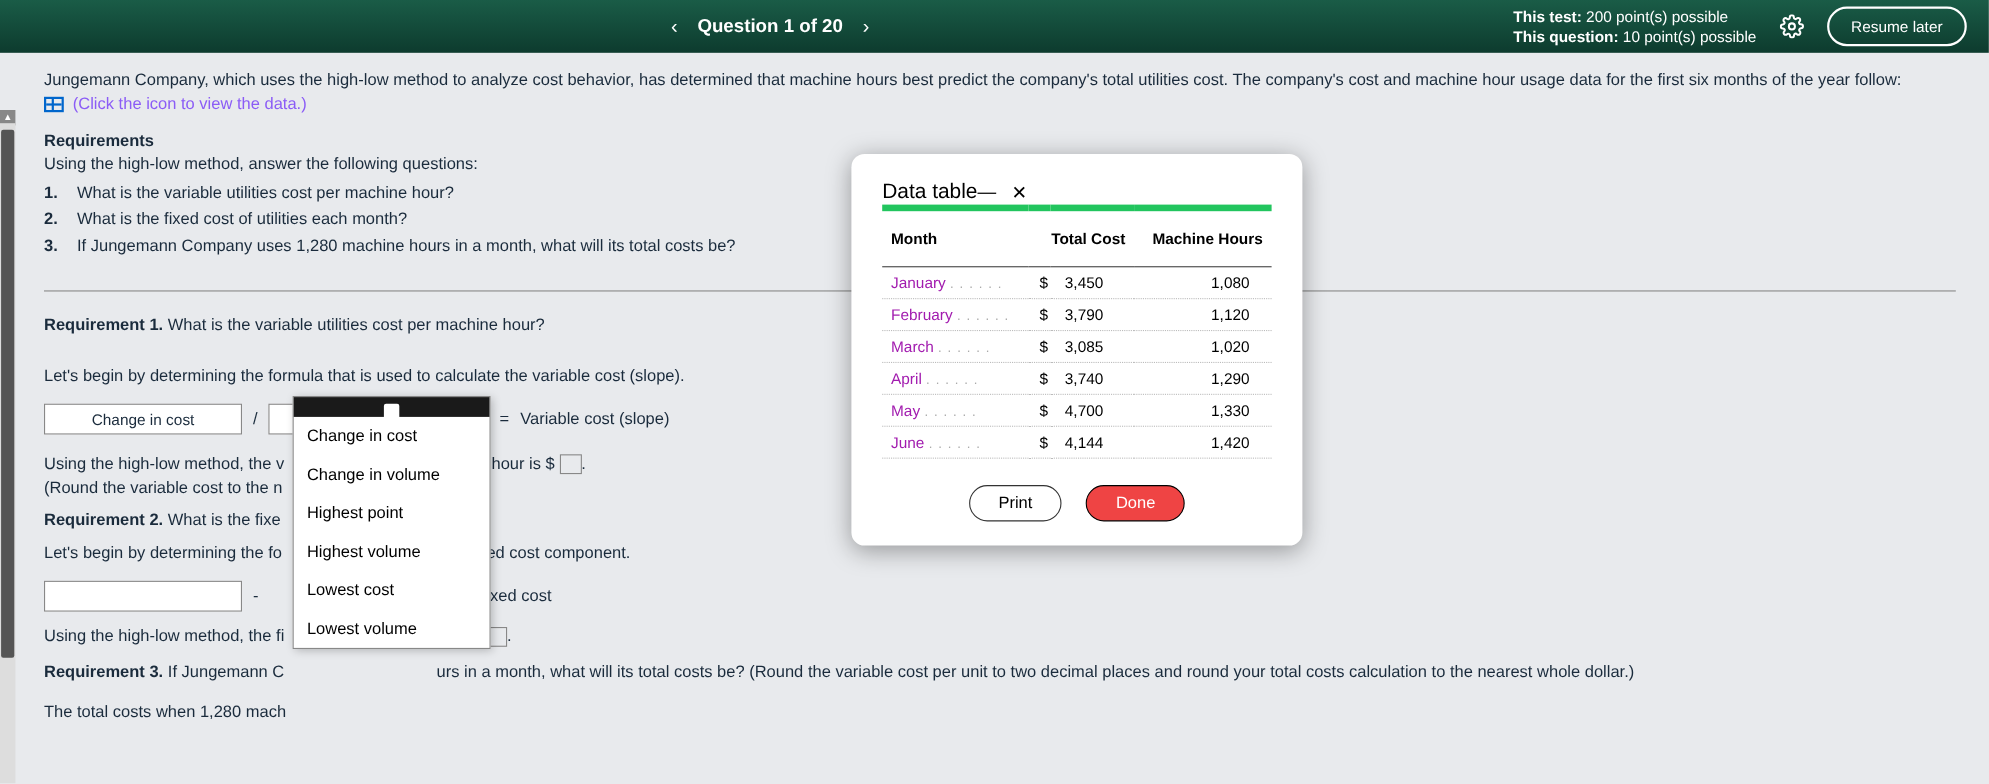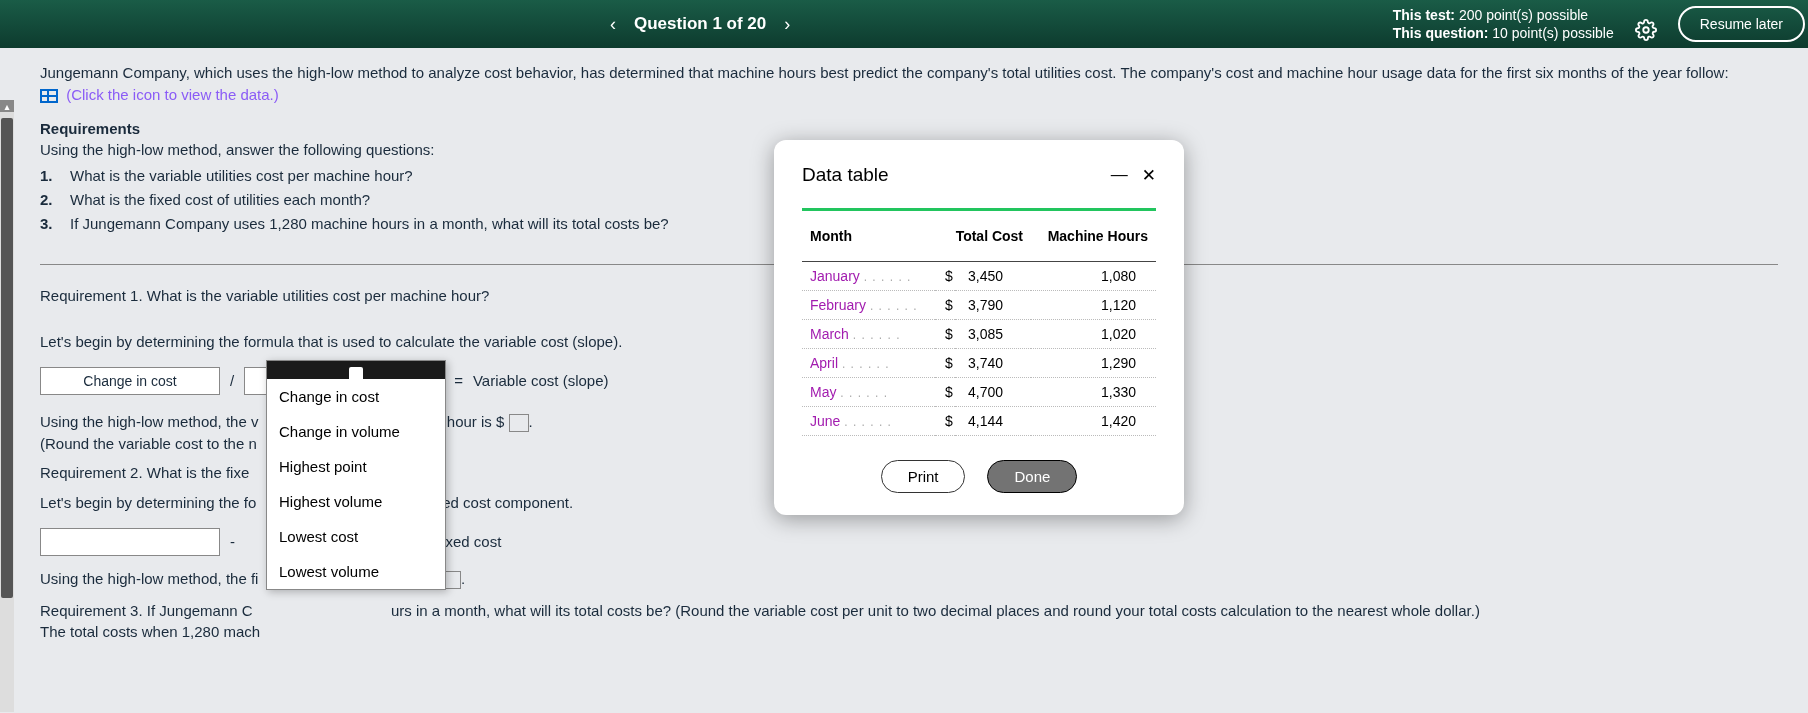--- a/index.html
+++ b/index.html
@@ -1,68 +1,68 @@
 <!DOCTYPE html>
 <html><head>
 <meta charset="utf-8">
 <style>
 *{box-sizing:border-box;margin:0;padding:0;font-family:Arial,Helvetica,sans-serif}
 body{background:#e8eaed;width:1808px;height:713px;overflow:hidden;position:relative}
 .header{background:#0d3b2e;background:linear-gradient(180deg,#1a5c47 0%,#0d3b2e 100%);height:48px;display:flex;align-items:center;color:#fff;padding:0 10px;position:relative}
 .nav-btn{background:none;border:none;color:#fff;font-size:18px;cursor:pointer;padding:4px 10px}
 .question-label{font-size:17px;font-weight:bold;margin:0 8px}
 .header-center{position:absolute;left:600px;display:flex;align-items:center}
-.header-right-block{position:absolute;right:3px;display:flex;align-items:flex-end;gap:20px}
+.header-right-block{position:absolute;right:20px;display:flex;align-items:center;gap:20px}
 .points-block{font-size:14px;line-height:1.3}
 .points-block b{font-weight:bold}
 .gear{width:24px;height:24px;display:flex;align-items:center;justify-content:center;font-size:20px}
 .resume-btn{border:2px solid #fff;border-radius:22px;padding:8px 20px;background:transparent;color:#fff;font-size:14px;cursor:pointer}
 .content{padding:14px 30px 10px 40px;color:#1a2b3c;font-size:15px;line-height:1.45;position:relative}
 .intro a{color:#8b5cf6;text-decoration:none}
 .table-icon{display:inline-block;width:18px;height:14px;border:2px solid #0066cc;position:relative;vertical-align:middle;margin-right:4px}
 .table-icon::before,.table-icon::after{content:'';position:absolute;background:#0066cc}
 .table-icon::before{left:5px;top:0;width:2px;height:100%}
 .table-icon::after{top:4px;left:0;height:2px;width:100%}
 .req-head{font-weight:bold;margin-top:12px}
 ol.reqs{list-style:none;padding-left:0;margin-top:4px}
 ol.reqs li{margin:2px 0;display:flex}
 ol.reqs li .num{width:30px;font-weight:bold}
 hr.div{border:none;border-top:1px solid #888;margin:30px 0 20px 0}
 .scrollbar{position:absolute;left:0;top:112px;width:14px;height:600px;background:#ddd}
 .scroll-up{position:absolute;left:0;top:100px;width:14px;height:14px;background:#888;color:#fff;font-size:10px;text-align:center;line-height:14px}
 .scroll-thumb{position:absolute;left:1px;top:130px;width:12px;height:480px;background:#555;border-radius:2px}
 .req-section{margin-top:20px}
-.req-section b{font-weight:normal}
+.req-section b{font-weight:bold}
 .formula-row{display:flex;align-items:center;gap:10px;margin-top:14px}
 .field-box{border:1px solid #888;background:#fff;height:28px;min-width:180px;padding:2px 8px;display:flex;align-items:center;justify-content:center;font-size:14px}
 .select-box{border:1px solid #888;background:#fff;height:28px;width:200px;padding:2px 6px;display:flex;align-items:center;justify-content:space-between;font-size:14px}
 .select-box .arrow{font-size:11px;color:#555;border-left:1px solid #ccc;padding-left:6px}
 .dropdown-panel{position:absolute;left:266px;top:360px;width:180px;background:#fff;border:1px solid #888;box-shadow:2px 2px 8px rgba(0,0,0,.25);z-index:30}
 .dropdown-panel .opt{padding:9px 12px;font-size:15px;cursor:pointer}
 .dropdown-panel .opt.sel{background:#1a1a1a;color:#fff;position:relative}
 .dropdown-panel .opt.sel::after{content:'';position:absolute;left:50%;top:6px;width:14px;height:14px;background:#fff;border-radius:2px 2px 0 0;transform:translateX(-50%)}
 .mini-box{display:inline-block;width:20px;height:18px;border:1px solid #888;vertical-align:middle}
 .partial-text{margin-top:16px}
 .popup{position:absolute;left:774px;top:140px;width:410px;background:#fff;border-radius:12px;box-shadow:0 4px 22px rgba(0,0,0,.35);padding:24px 28px 22px 28px;z-index:20}
-.popup-head{display:flex;justify-content:space-between;align-items:center;margin-bottom:22px}
+.popup-head{display:flex;align-items:center;}
 .popup-title{font-size:19px}
 .popup-ctrls{display:flex;gap:14px;font-size:17px}
 .popup-ctrls span{cursor:pointer}
 .data-table{width:100%;border-collapse:collapse;font-size:14px}
-.data-table th{border-bottom:1px solid #444;border-top:3px solid #22c55e;padding:17px 8px;text-align:left;font-weight:bold}
+.data-table th{border-bottom:1px solid #444;border-top:6px solid #22c55e;padding:17px 8px;text-align:left;font-weight:bold}
 .data-table th.rt{text-align:right}
 .data-table td{padding:6px 8px;border-bottom:1px dotted #bbb}
 .data-table td.month{color:#a21caf}
 .data-table td.sym{text-align:right;width:20px;padding-right:2px}
 .data-table td.val{text-align:right;padding-right:28px}
 .data-table td.hrs{text-align:right;padding-right:20px}
 .data-table tbody tr:first-child td{border-top:1px solid #444}
 .popup-actions{display:flex;justify-content:center;gap:22px;margin-top:24px}
 .btn-outline{border:1.5px solid #333;background:#fff;border-radius:20px;padding:7px 26px;font-size:15px;cursor:pointer}
-.btn-solid{border:1.5px solid #000;background:#737373;color:#fff;border-radius:20px;padding:7px 26px;font-size:15px;cursor:pointer}
+.btn-solid{border:1.5px solid #000;background:#ef4444;color:#fff;border-radius:20px;padding:7px 26px;font-size:15px;cursor:pointer}
 .dots::after{content:'. . . . . .';color:#aaa;font-size:12px;letter-spacing:1px}
 </style>
 </head>
 <body>
 
 <div class="header">
   <div class="header-center">
     <button class="nav-btn">‹</button>
     <span class="question-label">Question 1 of 20</span>
     <button class="nav-btn">›</button>
@@ -151,21 +151,21 @@
       <span style="display:inline-block;width:150px"></span>
       <span>s $</span>
       <span class="mini-box"></span>.
     </div>
 
     <div style="margin-top:10px">
       <b>Requirement 3.</b><span> If Jungemann C</span>
       <span style="display:inline-block;width:130px"></span>
       <span>urs in a month, what will its total costs be? (Round the variable cost per unit to two decimal places and round your total costs calculation to the nearest whole dollar.)</span>
     </div>
-    <div style="margin-top:0">The total costs when 1,280 mach</div>
+    <div style="margin-top:16px">The total costs when 1,280 mach</div>
   </div>
 </div>
 
 <div class="dropdown-panel">
   <div class="opt sel"></div>
   <div class="opt">Change in cost</div>
   <div class="opt">Change in volume</div>
   <div class="opt">Highest point</div>
   <div class="opt">Highest volume</div>
   <div class="opt">Lowest cost</div>

